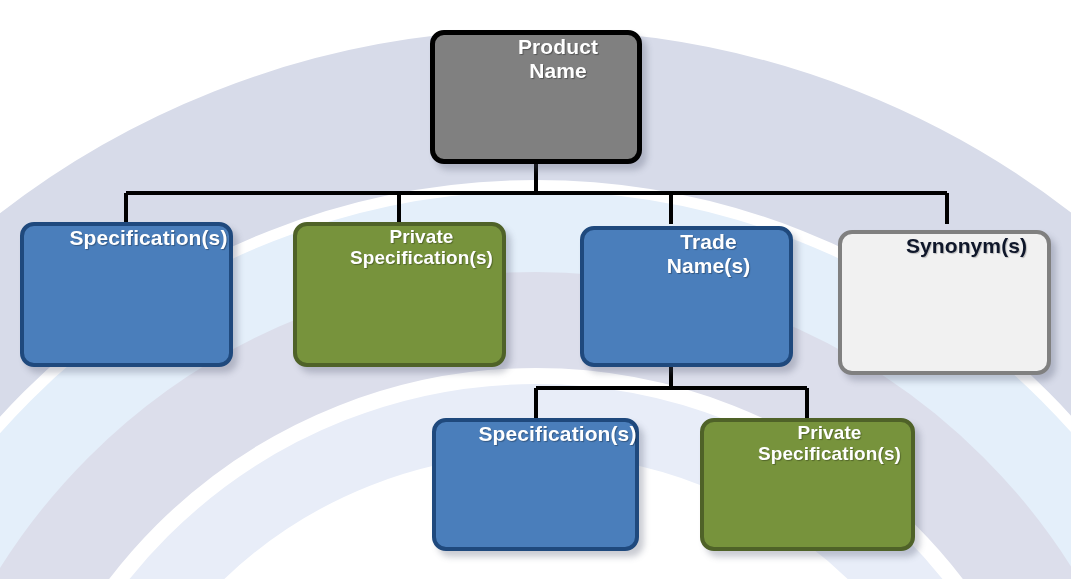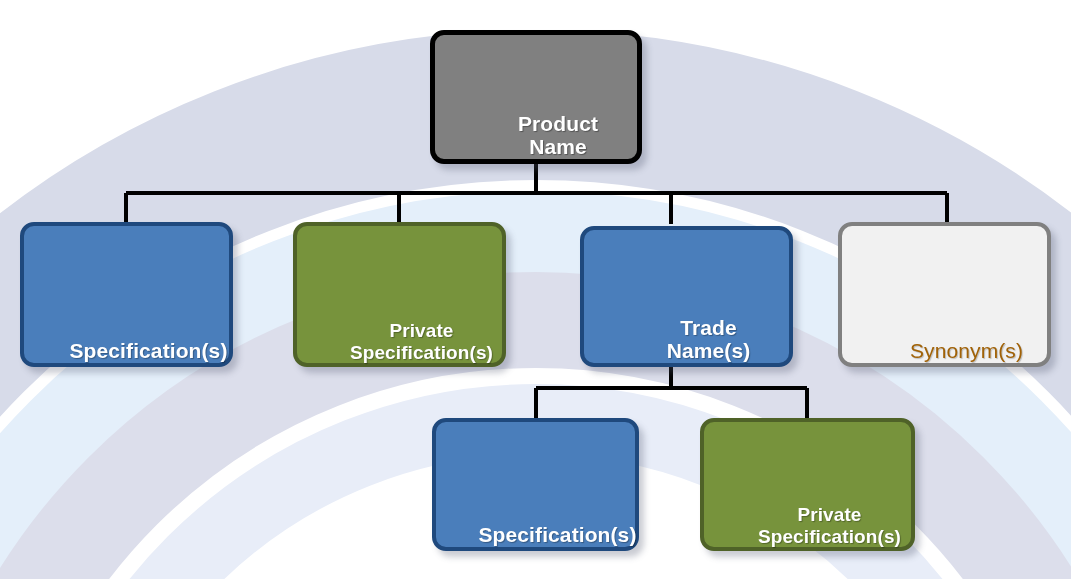--- a/index.html
+++ b/index.html
@@ -38,21 +38,21 @@
     left: 0;
     top: 0;
     width: 1071px;
     height: 579px;
     pointer-events: none;
   }
   .node {
     position: absolute;
     box-sizing: border-box;
     display: flex;
-    align-items: flex-end;
+    align-items: flex-start;
     justify-content: center;
     text-align: center;
     border-radius: 14px;
     border-style: solid;
     box-shadow: 5px 6px 6px rgba(80, 85, 110, 0.30);
     line-height: 1.12;
     letter-spacing: 0.1px;
     user-select: none;
     padding-left: 44px;
   }
@@ -85,24 +85,25 @@
     border-width: 4px;
     color: #ffffff;
     font-weight: bold;
     font-size: 19px;
     text-shadow: 1px 1px 1px rgba(0,0,0,0.30);
   }
   .node.white {
     background: #f1f1f1;
     border-color: #808080;
     border-width: 4px;
-    color: #a16207;
-    font-weight: normal;
+    color: #0f172a;
+    font-weight: bold;
     font-size: 21px;
     text-shadow: 1px 1px 1px rgba(0,0,0,0.22);
+    margin-top: 8px;
   }
 </style>
 </head>
 <body>
 
 <div id="canvas">
 
   <svg id="bg-arcs" viewBox="0 0 1071 579" width="1071" height="579" xmlns="http://www.w3.org/2000/svg" aria-hidden="true">
     <defs>
       <clipPath id="frameClip">

